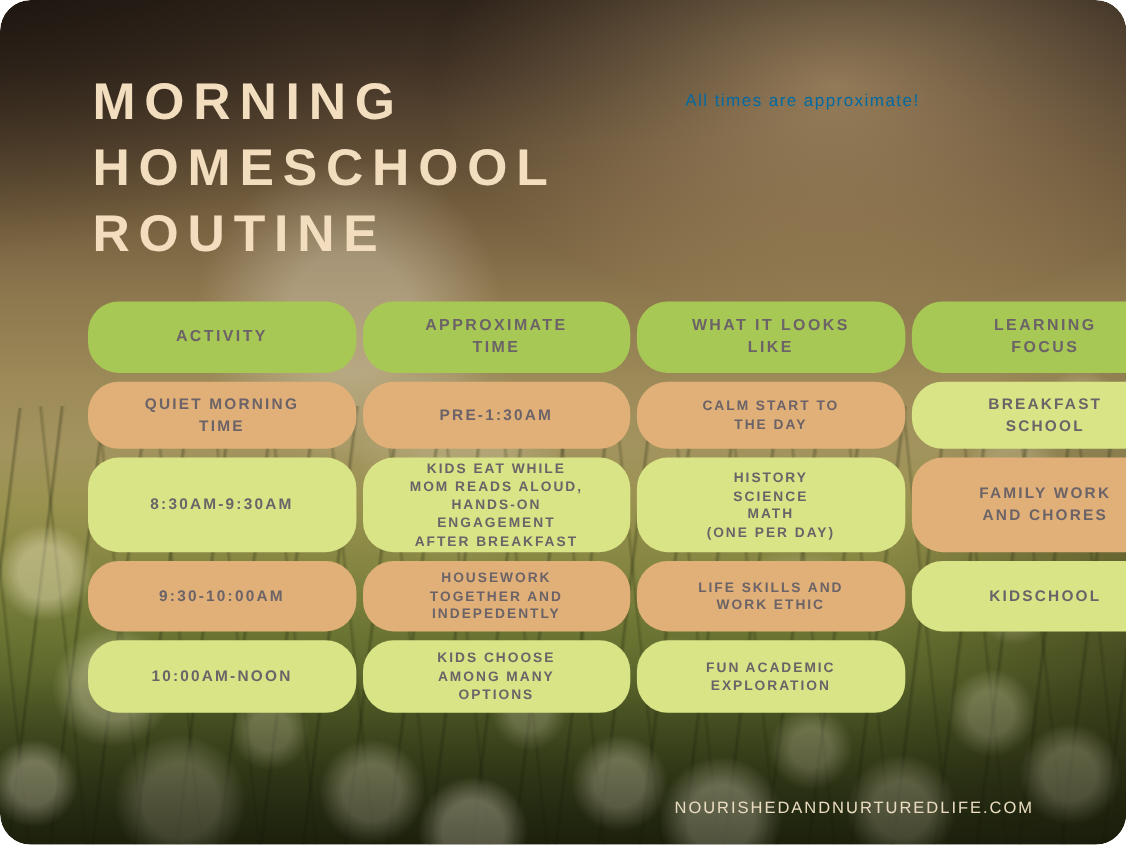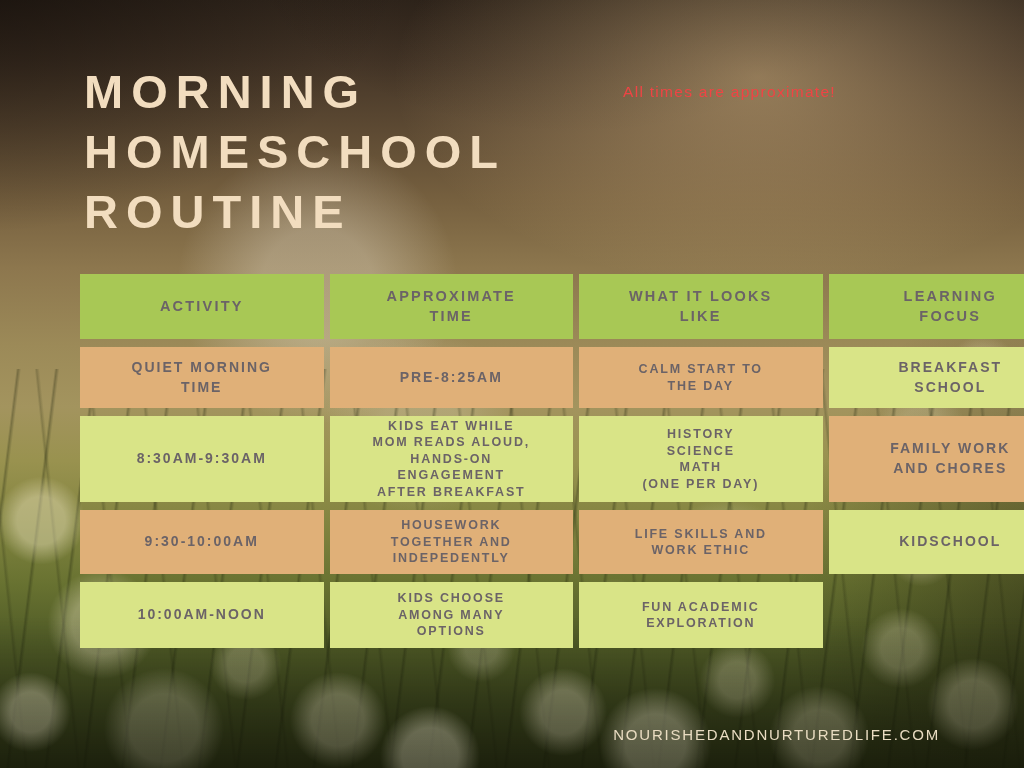--- a/index.html
+++ b/index.html
@@ -1,15 +1,15 @@
 <!DOCTYPE html>
 <html><head>
 <meta charset="utf-8">
 <style>
-  * { margin:0; padding:0; box-sizing:border-box; }
+  * { margin:0; padding:0; box-sizing:border-box;border-radius:28px; }
   html,body { width:1024px; height:768px; }
   .canvas {
     position:relative; width:1024px; height:768px; overflow:hidden;
     font-family:"Liberation Sans", sans-serif;
   }
   
   .bg-base {
     position:absolute; inset:0;
     background:
       radial-gradient(circle at 31% 37%, rgba(248,242,228,0.30) 0 55px, rgba(248,242,228,0) 140px),
@@ -49,21 +49,21 @@
       repeating-linear-gradient(97deg, rgba(25,30,10,0) 0px, rgba(25,30,10,0) 16px, rgba(25,30,10,0.30) 18px, rgba(25,30,10,0) 21px, rgba(25,30,10,0) 38px),
       repeating-linear-gradient(84deg, rgba(30,34,12,0) 0px, rgba(30,34,12,0) 24px, rgba(30,34,12,0.22) 26px, rgba(30,34,12,0) 29px, rgba(30,34,12,0) 52px);
   }
   
   .pre { white-space:pre-line; }
   .title {
     position:absolute; left:84px; top:62px;
     font-size:47px; font-weight:bold; letter-spacing:8px; line-height:60px;
     color:#f2ddbf;
   }
-  .note { position:absolute; left:623px; top:81px; width:336px; color:#ef4444; }
+  .note { position:absolute; left:623px; top:81px; width:336px; color:#0369a1; }
   .note p { font-size:15.5px; letter-spacing:1.3px; line-height:21.5px; }
   .note .body { margin-top:14px; }
   .routine-table {
     position:absolute; left:80px; top:274px; width:992px;
     display:grid; grid-template-columns:repeat(4, 1fr);
     grid-template-rows:65px 61px 86px 64px 66px;
     column-gap:6px; row-gap:8px;
   }
   .cell {
     display:flex; align-items:center; justify-content:center;
@@ -99,21 +99,21 @@
     <div class="cell head">ACTIVITY</div>
     <div class="cell head">APPROXIMATE
 TIME</div>
     <div class="cell head">WHAT IT LOOKS
 LIKE</div>
     <div class="cell head">LEARNING
 FOCUS</div>
 
     <div class="cell tan wide">QUIET MORNING
 TIME</div>
-    <div class="cell tan wide">PRE-8:25AM</div>
+    <div class="cell tan wide">PRE-1:30AM</div>
     <div class="cell tan small">CALM START TO
 THE DAY</div>
 
     <div class="cell green wide">BREAKFAST
 SCHOOL</div>
     <div class="cell green wide">8:30AM-9:30AM</div>
     <div class="cell green small">KIDS EAT WHILE
 MOM READS ALOUD,
 HANDS-ON
 ENGAGEMENT

